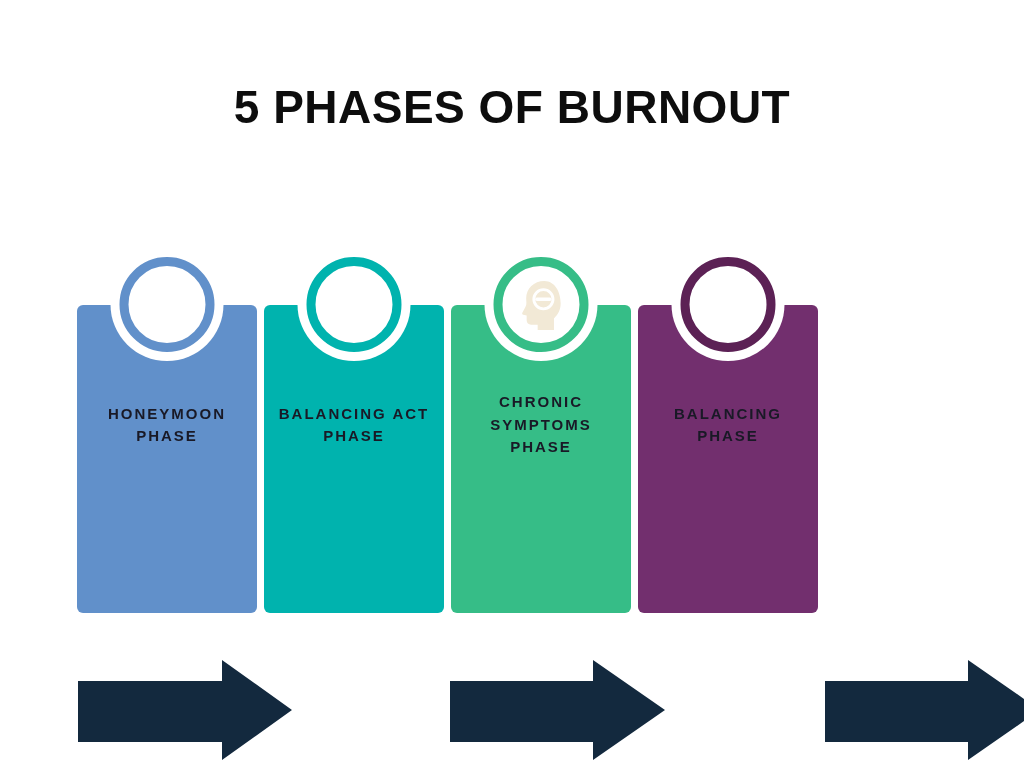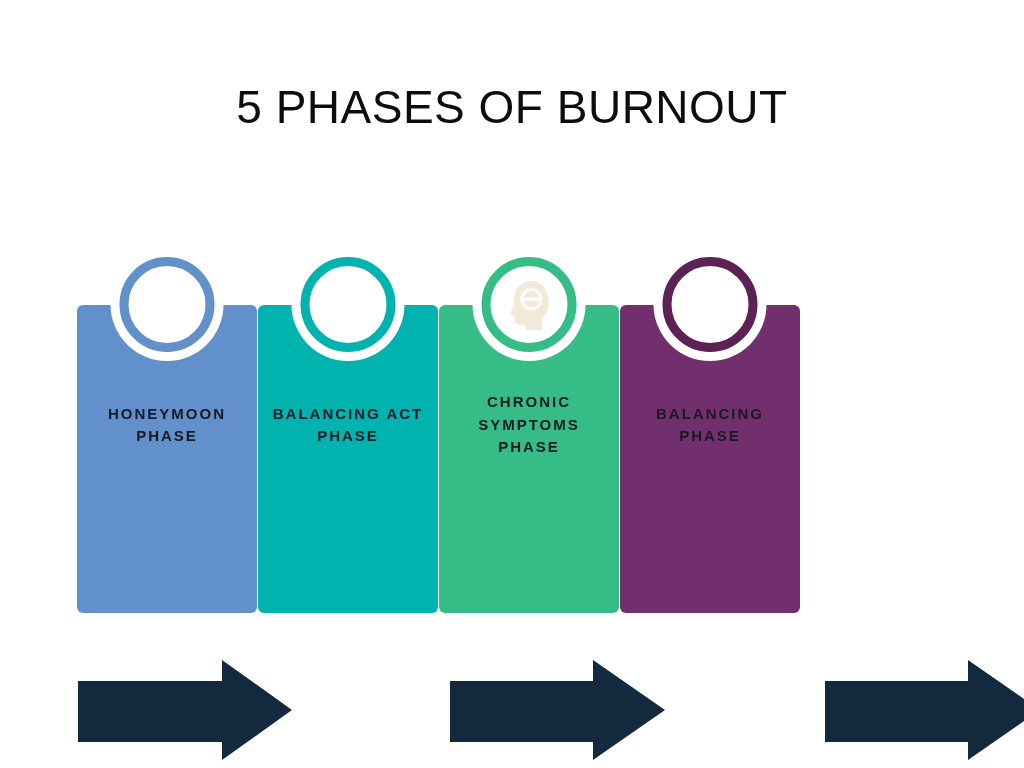--- a/index.html
+++ b/index.html
@@ -4,27 +4,27 @@
 <style>
   html,body{margin:0;padding:0;}
   body{
     width:1024px;height:768px;overflow:hidden;background:#ffffff;
     font-family:"Liberation Sans", sans-serif;
   }
   .screen{position:relative;width:1024px;height:768px;background:#ffffff;overflow:hidden;}
 
   .title{
     position:absolute;left:0;top:84px;width:100%;
-    text-align:center;font-size:46px;font-weight:400;letter-spacing:0.5px;
+    text-align:center;font-size:46px;font-weight:700;letter-spacing:0.5px;
     line-height:1;color:var(--title,#0d0d0d);
   }
 
   .phases{
     position:absolute;left:77px;top:248px;width:926px;height:365px;
-    display:flex;gap:1px;
+    display:flex;gap:7px;
   }
   .phase{position:relative;flex:0 0 180px;width:180px;height:365px;}
   .card-body{
     position:absolute;left:0;top:57px;width:180px;height:308px;
     border-radius:6px;background:var(--c,#888);
   }
   .notch{
     position:absolute;left:50%;top:0;transform:translateX(-50%);
     width:113px;height:113px;border-radius:50%;background:#ffffff;
   }

